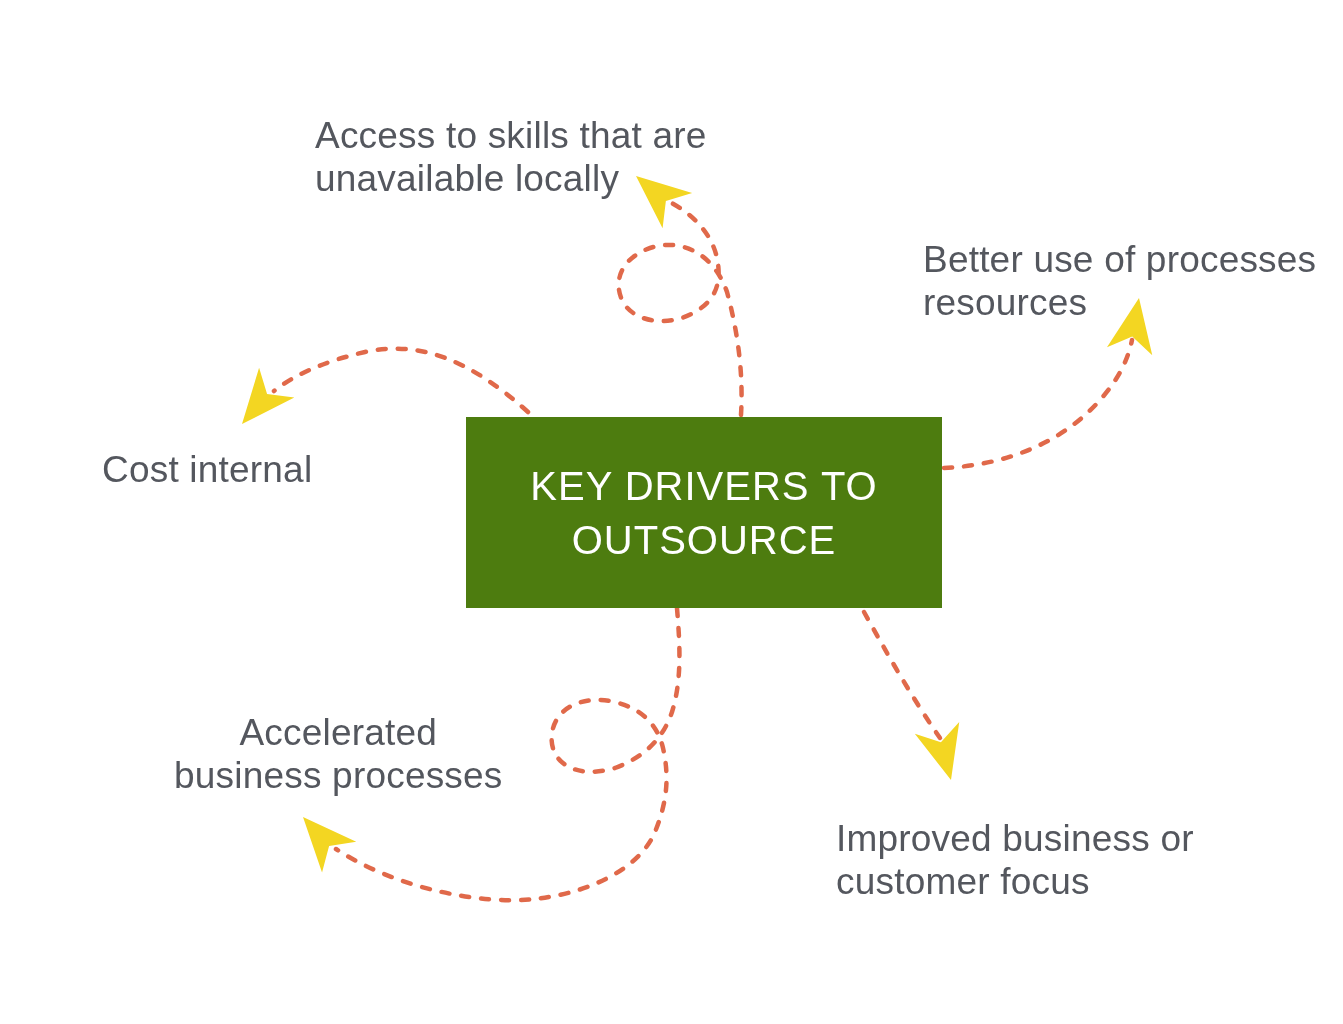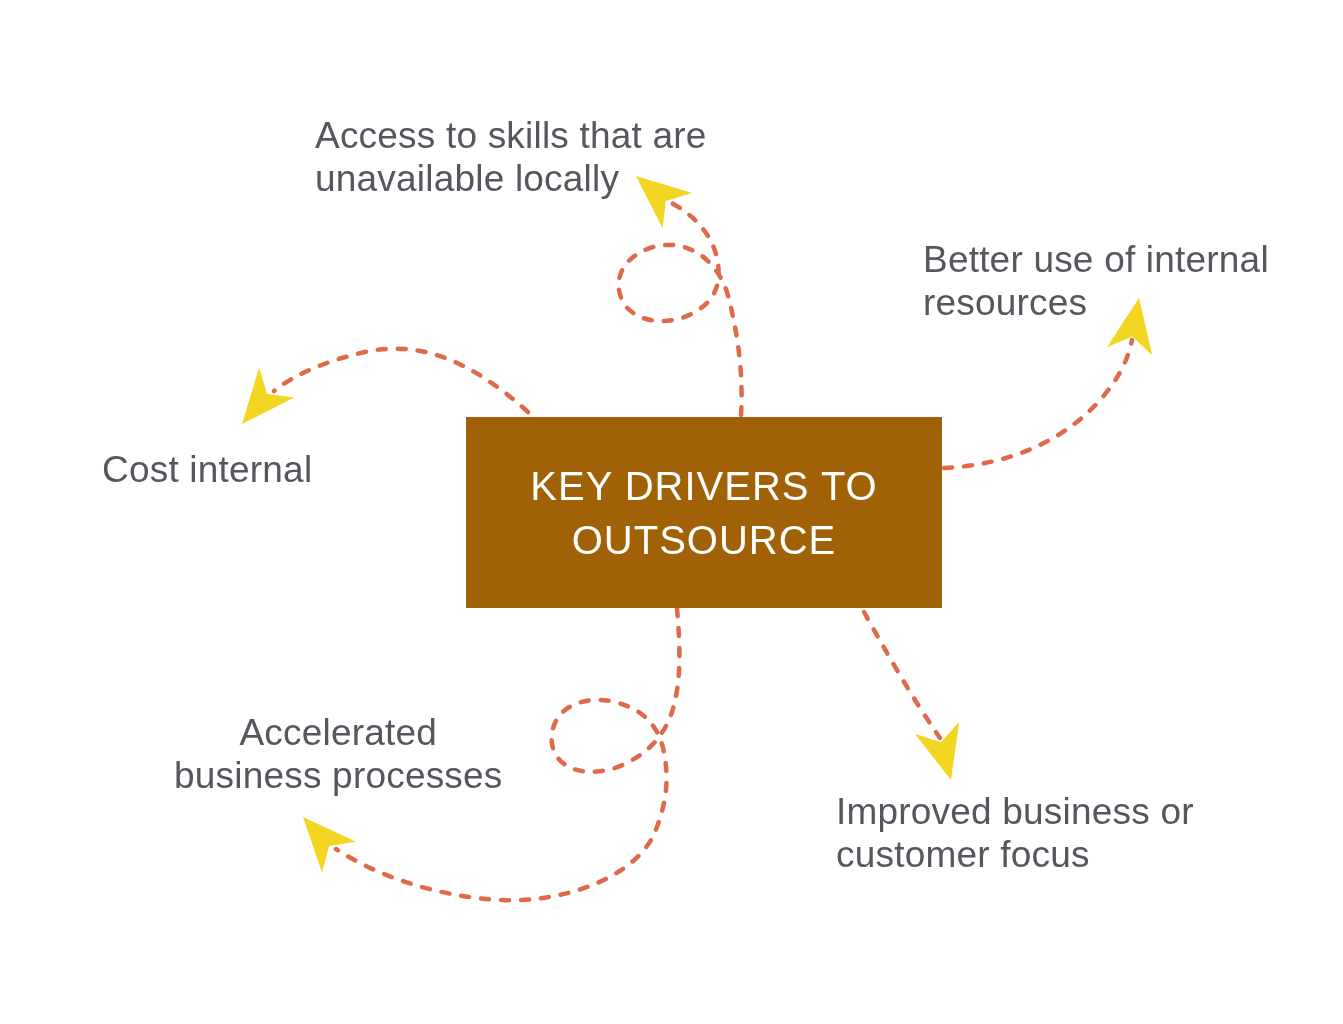--- a/index.html
+++ b/index.html
@@ -23,21 +23,21 @@
     font-size: 37px;
     line-height: 43px;
     font-weight: 400;
     white-space: pre-line;
     letter-spacing: 0.2px;
   }
   .central-node {
     position: absolute;
     left: 466px; top: 417px;
     width: 476px; height: 191px;
-    background: #a16207;
+    background: #4d7c0f;
     display: flex;
     align-items: center;
     justify-content: center;
   }
   .central-node-title {
     color: #FFFFFF;
     font-size: 40px;
     line-height: 54px;
     font-weight: 400;
     letter-spacing: 1px;
@@ -80,24 +80,24 @@
   </svg>
 
   <div class="central-node">
     <div class="central-node-title">KEY DRIVERS TO
 OUTSOURCE</div>
   </div>
 
   <div class="node-label" style="left:315px; top:114px;">Access to skills that are
 unavailable locally</div>
 
-  <div class="node-label" style="left:923px; top:238px;">Better use of internal
+  <div class="node-label" style="left:923px; top:238px;">Better use of processes
 resources</div>
 
   <div class="node-label" style="left:102px; top:448px;">Cost internal</div>
 
   <div class="node-label" style="left:174px; top:711px;text-align:center;">Accelerated
 business processes</div>
 
-  <div class="node-label" style="left:836px; top:790px;">Improved business or
+  <div class="node-label" style="left:836px; top:817px;">Improved business or
 customer focus</div>
 
 </div>
 
 </body></html>

